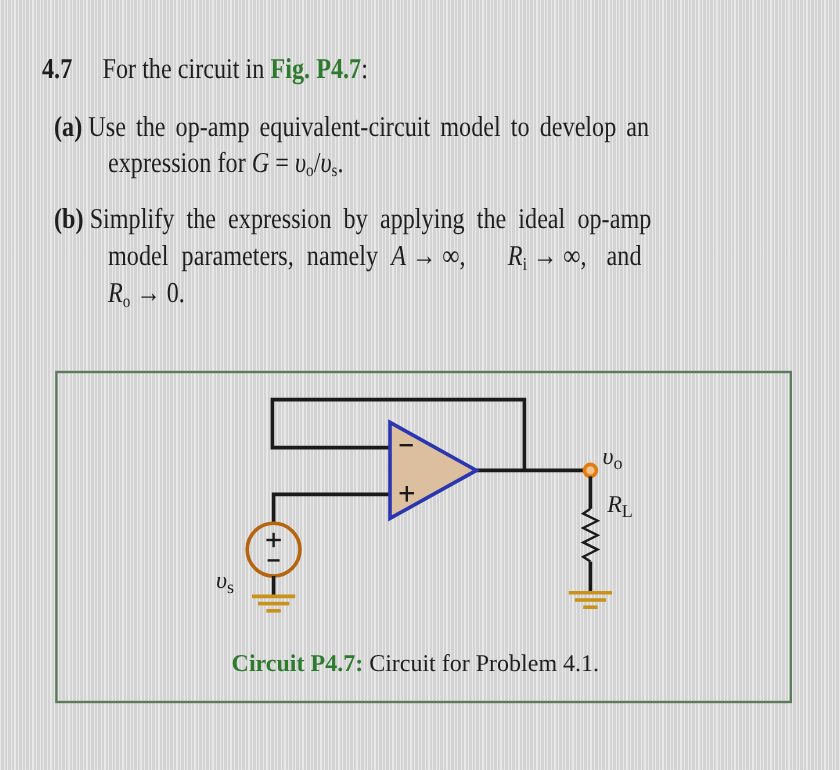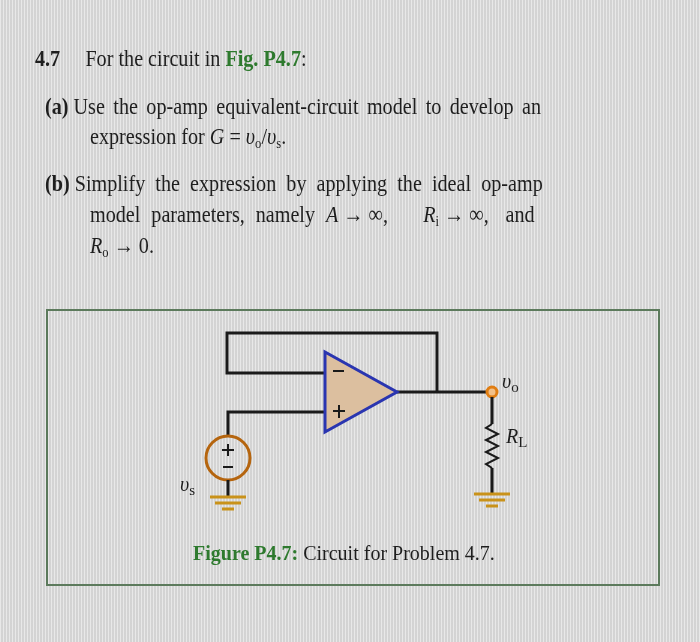--- a/index.html
+++ b/index.html
@@ -145,19 +145,19 @@
     <line x1="486" y1="506" x2="498" y2="506"></line>
   </g>
 </svg>
 
 <div class="ckt-label" style="left:180px; top:473px;">
   <span>υ</span><sub>s</sub>
 </div>
 <div class="ckt-label" style="left:502px; top:370px;">
   <span>υ</span><sub>o</sub>
 </div>
-<div class="ckt-label" style="left:506px; top:425px;">
+<div class="ckt-label" style="left:506px; top:410px;">
   <span>R</span><sub>L</sub>
 </div>
 
 <div class="caption">
-  <span class="green">Figure P4.7:</span><span> Circuit for Problem 4.7.</span>
+  <span class="green">Circuit P4.7:</span><span> Circuit for Problem 4.1.</span>
 </div>
 
 </body></html>

